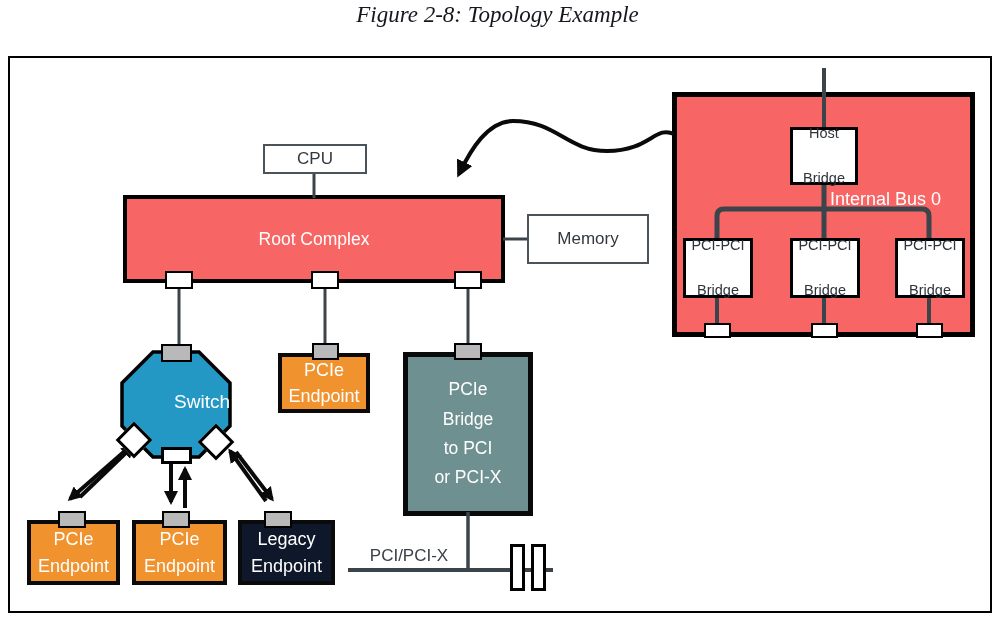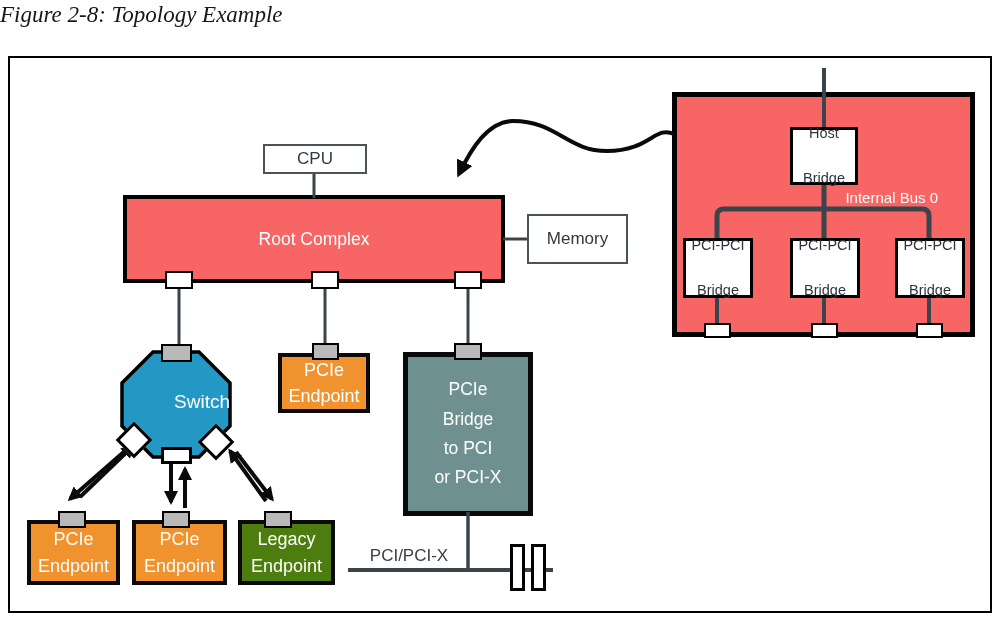--- a/index.html
+++ b/index.html
@@ -1,50 +1,50 @@
 <!DOCTYPE html>
 <html><head>
 <meta charset="utf-8">
 <style>
   * { margin:0; padding:0; box-sizing:border-box; }
   html,body { background:#fff; }
   .stage { position:relative; width:995px; height:621px; background:#fff;
            font-family:"Liberation Sans",sans-serif; overflow:hidden; }
-  .fig-title { position:absolute; top:2px; left:0; width:100%; text-align:left;
+  .fig-title { position:absolute; top:2px; left:0; width:100%; text-align:center;
            font-family:"Liberation Serif",serif; font-style:italic;
            font-size:23px; color:#16161E; z-index:2; }
   .frame { position:absolute; left:8px; top:56px; width:984px; height:557px;
            border:2px solid #000; background:#fff; z-index:1; }
   .svg-layer { position:absolute; left:0; top:0; width:995px; height:621px;
            z-index:3; pointer-events:none; }
   .box { position:absolute; display:flex; flex-direction:column; align-items:center;
            justify-content:center; text-align:center; z-index:2; }
   .above { z-index:4; }
   .cpu-mem { background:#fff; border:2px solid #4A525A; color:#33383E; font-size:17px; }
   .rc { background:#F76565; border:4px solid #000; color:#fff; font-size:17.5px; }
   .redbox { background:#F76565; border:5px solid #000; }
   .orange { background:#F0922D; border:4px solid #0A0A0A; color:#fff;
            font-size:18px; line-height:1.45; }
-  .olive { background:#4d7c0f; border:4px solid #0A0A0A; color:#fff;
+  .olive { background:#0f172a; border:4px solid #0A0A0A; color:#fff;
            font-size:18px; line-height:1.45; }
   .teal { background:#6E9090; border:5px solid #0A0A0A; color:#fff;
            font-size:17.5px; line-height:1.68; }
   .white-sm { background:#fff; border:3px solid #000; color:#2F353C;
            font-size:14.5px; line-height:1.3; z-index:4;gap:26px; }
   .port { position:absolute; background:#B9B9B9; border:2px solid #000; z-index:5; }
   .port-w { background:#fff; }
   .port-w3 { background:#fff; border-width:3px; }
   .diamond { position:absolute; width:26px; height:26px; background:#fff;
            border:3px solid #000; transform:rotate(45deg); z-index:4; }
   .switch-label { position:absolute; left:122px; top:391px; width:108px;
            text-align:right; color:#fff; font-size:19px; z-index:4; }
   .bus-label { position:absolute; left:358px; top:546px; width:102px;
            text-align:center; color:#3A4048; font-size:17px; z-index:4; }
   .ibus-label { position:absolute; left:830px; top:189px; width:108px;
-           text-align:right; color:#fff; font-size:15px; z-index:4; white-space:nowrap; }
+           text-align:left; color:#fff; font-size:18px; z-index:4; white-space:nowrap; }
   .connector { position:absolute; width:15px; height:47px; background:#fff;
            border:3px solid #000; z-index:5; }
   .watermark { position:absolute; left:845px; top:589px; width:132px; text-align:right;
            color:#C9C9C9; font-size:16px; z-index:4; }
 </style>
 </head>
 <body>
 
 <div class="stage">
 
@@ -88,21 +88,21 @@
     <span>Root Complex</span>
   </div>
 
   <div class="box cpu-mem above" style="left:263px;top:144px;width:104px;height:30px">
     <span>CPU</span>
   </div>
   <div class="port port-w" style="left:165px;top:271px;width:28px;height:18px"></div>
   <div class="port port-w" style="left:311px;top:271px;width:28px;height:18px"></div>
   <div class="port port-w" style="left:454px;top:271px;width:28px;height:18px"></div>
 
-  <div class="box cpu-mem above" style="left:527px;top:214px;width:101px;height:50px">
+  <div class="box cpu-mem above" style="left:527px;top:214px;width:122px;height:50px">
     <span>Memory</span>
   </div>
 
   <div class="switch-label">Switch</div>
   <div class="port" style="left:161px;top:344px;width:31px;height:18px"></div>
   <div class="port port-w3" style="left:161px;top:447px;width:31px;height:17px"></div>
   <div class="diamond" style="left:121px;top:427px"></div>
   <div class="diamond" style="left:203px;top:429px"></div>
 
   <div class="box orange" style="left:278px;top:353px;width:92px;height:60px">

